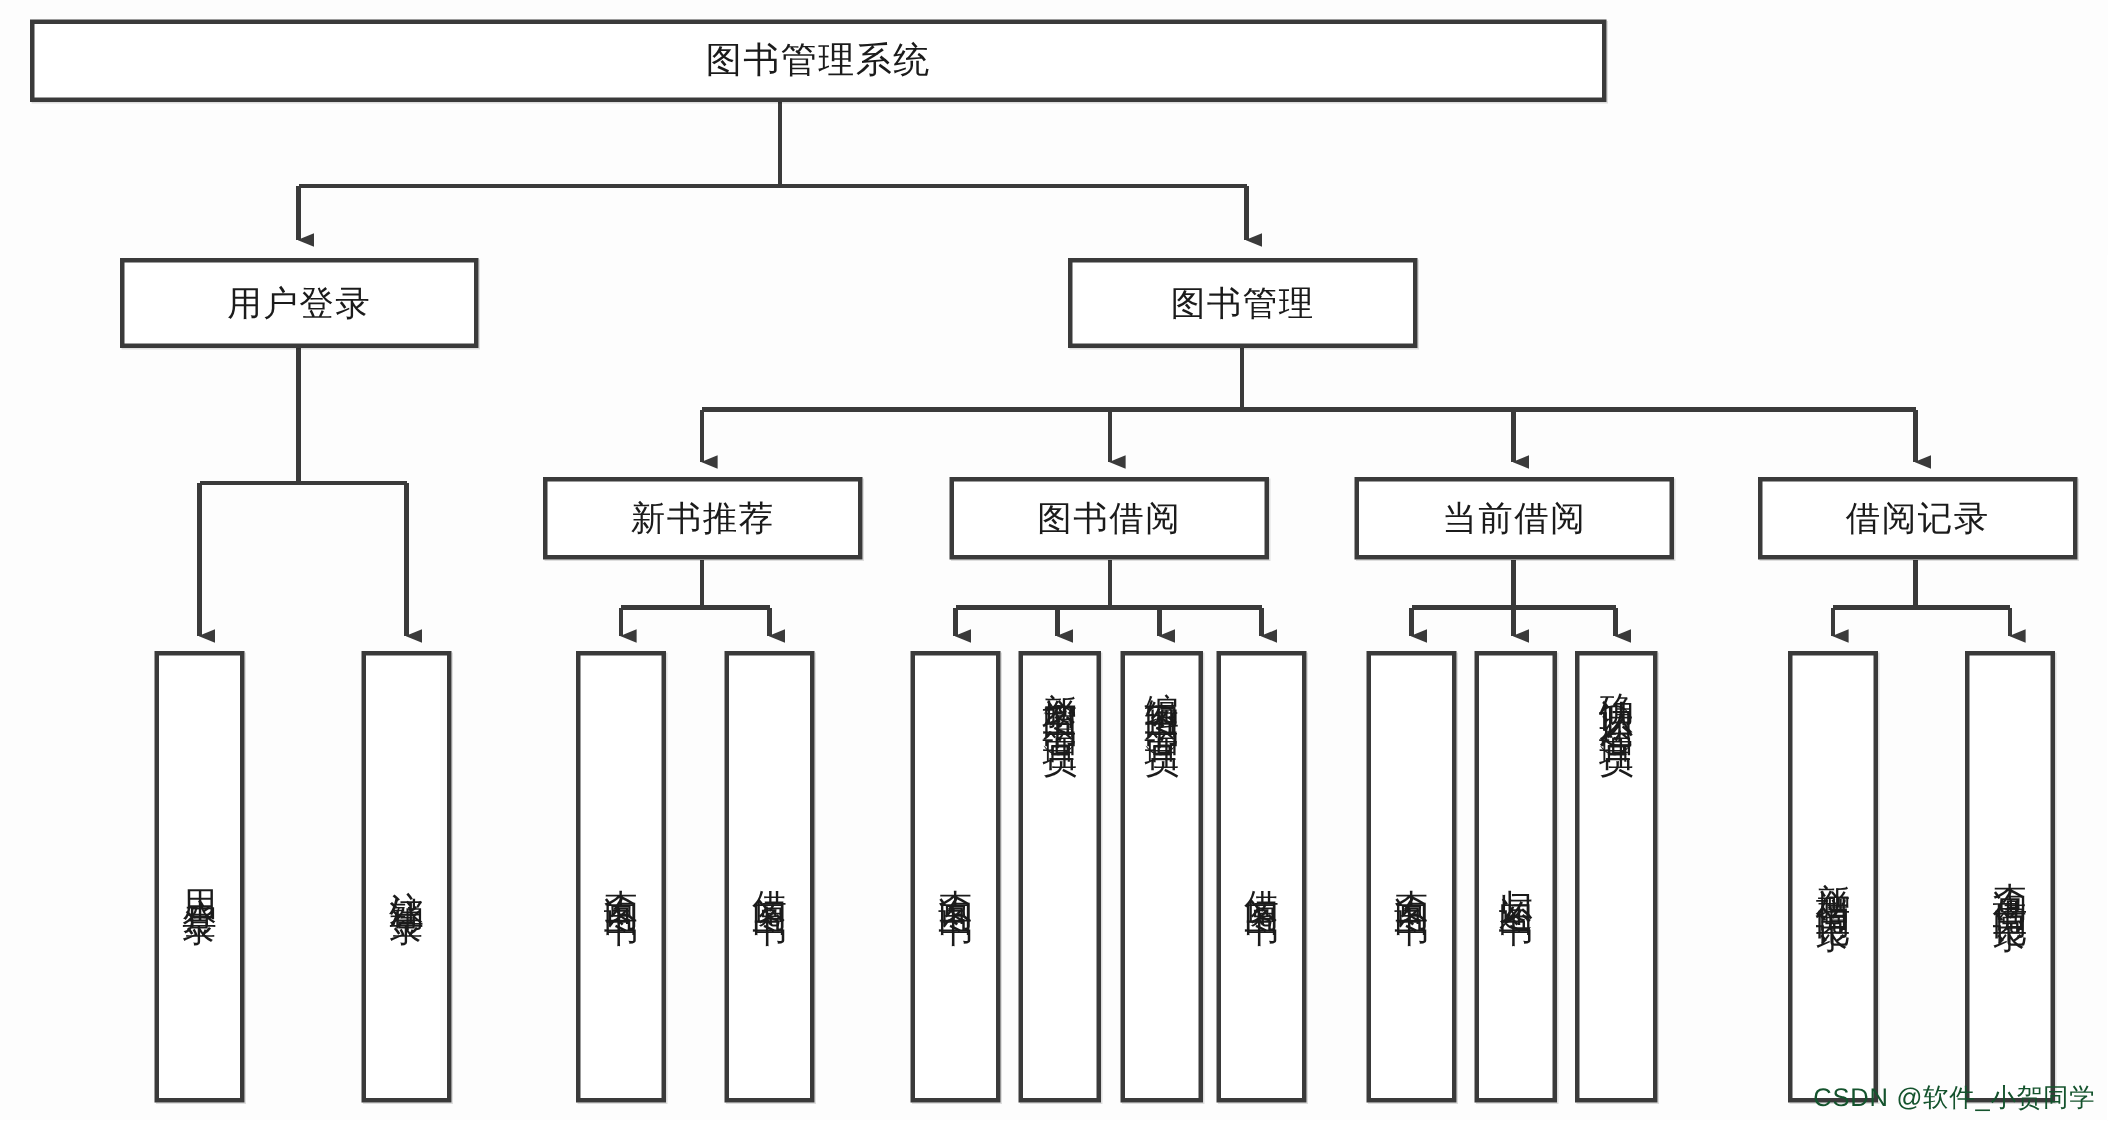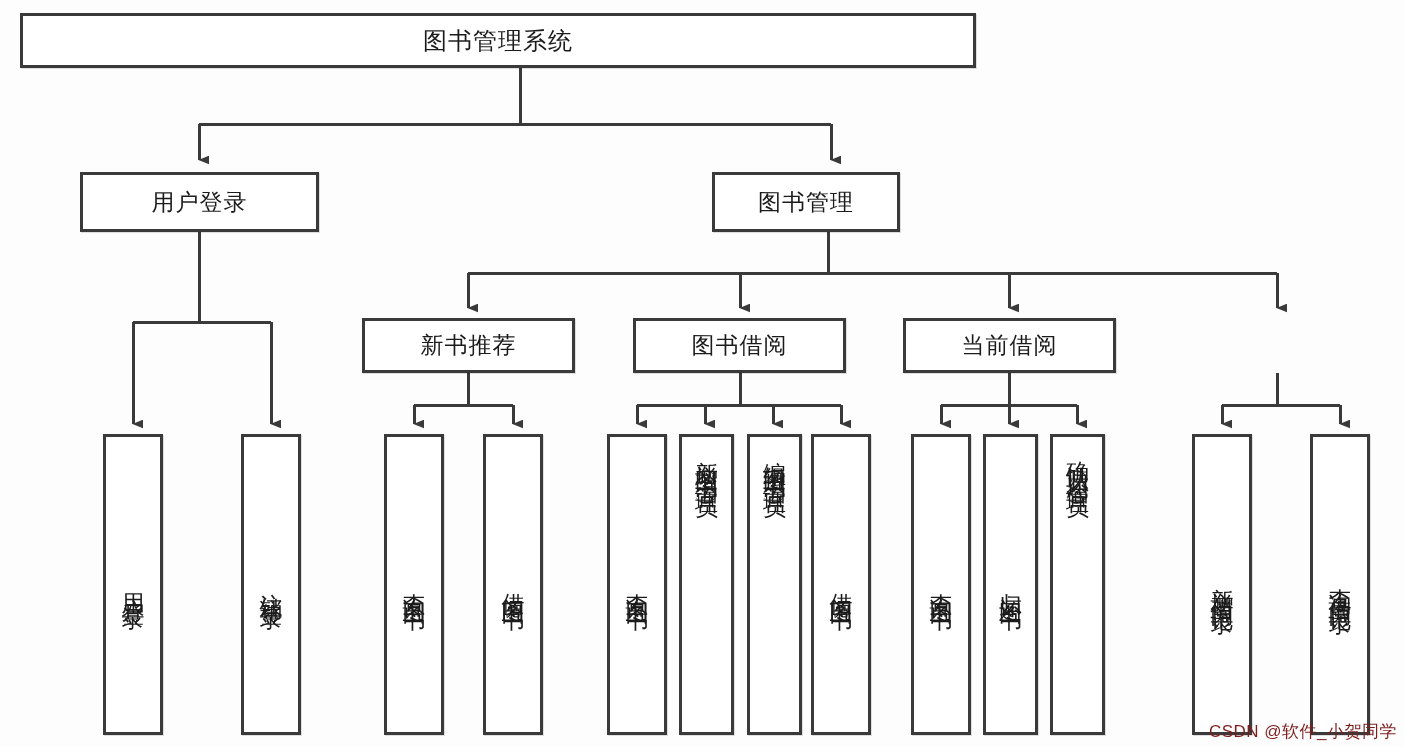--- a/index.html
+++ b/index.html
@@ -63,21 +63,21 @@
   }
   .node.vert.toplong {
     align-items: flex-start;
     padding-top: 6px;
   }
   .watermark {
     position: absolute;
     right: 8px;
     bottom: 4px;
     font-size: 17px;
-    color: #7f1d1d;
+    color: #14532d;
     letter-spacing: 0.5px;
     white-space: nowrap;
   }
 </style>
 </head>
 <body>
 
 <div id="canvas">
 
   <svg class="wires" viewBox="0 0 1405 747" xmlns="http://www.w3.org/2000/svg">
@@ -123,40 +123,43 @@
       <path d="M1009,405 L1009,424" marker-end="url(#ah)"></path>
       <path d="M1077,405 L1077,424" marker-end="url(#ah)"></path>
 
       <path d="M1277,373 L1277,405"></path>
       <path d="M1222,405 L1340,405"></path>
       <path d="M1222,405 L1222,424" marker-end="url(#ah)"></path>
       <path d="M1340,405 L1340,424" marker-end="url(#ah)"></path>
     </g>
   </svg>
 
-  <div class="node horiz root" style="left:20px; top:13px; width:956px; height:55px;">
+  <div class="node horiz root" style="left:20px; top:13px; width:1051px; height:55px;">
     <span class="lbl">图书管理系统</span>
   </div>
 
   <div class="node horiz" style="left:80px; top:172px; width:239px; height:60px;">
     <span class="lbl">用户登录</span>
   </div>
-  <div class="node horiz" style="left:712px; top:172px; width:188px; height:60px;">
+  <div class="node horiz" style="left:712px; top:172px; width:233px; height:60px;">
     <span class="lbl">图书管理</span>
   </div>
 
   <div class="node horiz" style="left:362px; top:318px; width:213px; height:55px;text-align:center;">
     <span class="lbl">新书推荐</span>
   </div>
   <div class="node horiz" style="left:903px; top:318px; width:213px; height:55px;">
     <span class="lbl">当前借阅</span>
   </div>
   <div class="node horiz" style="left:633px; top:318px; width:213px; height:55px;">
     <span class="lbl">图书借阅</span>
   </div>
+  <div class="node horiz" style="left:1172px; top:318px; width:213px; height:55px;">
+    <span class="lbl">借阅记录</span>
+  </div>
 
   <div class="node vert" style="left:103px; top:434px; width:60px; height:301px;">
     <span class="lbl">用户登录</span>
   </div>
   <div class="node vert" style="left:241px; top:434px; width:60px; height:301px;">
     <span class="lbl">注销登录</span>
   </div>
 
   <div class="node vert" style="left:384px; top:434px; width:60px; height:301px;">
     <span class="lbl">查询图书</span>

